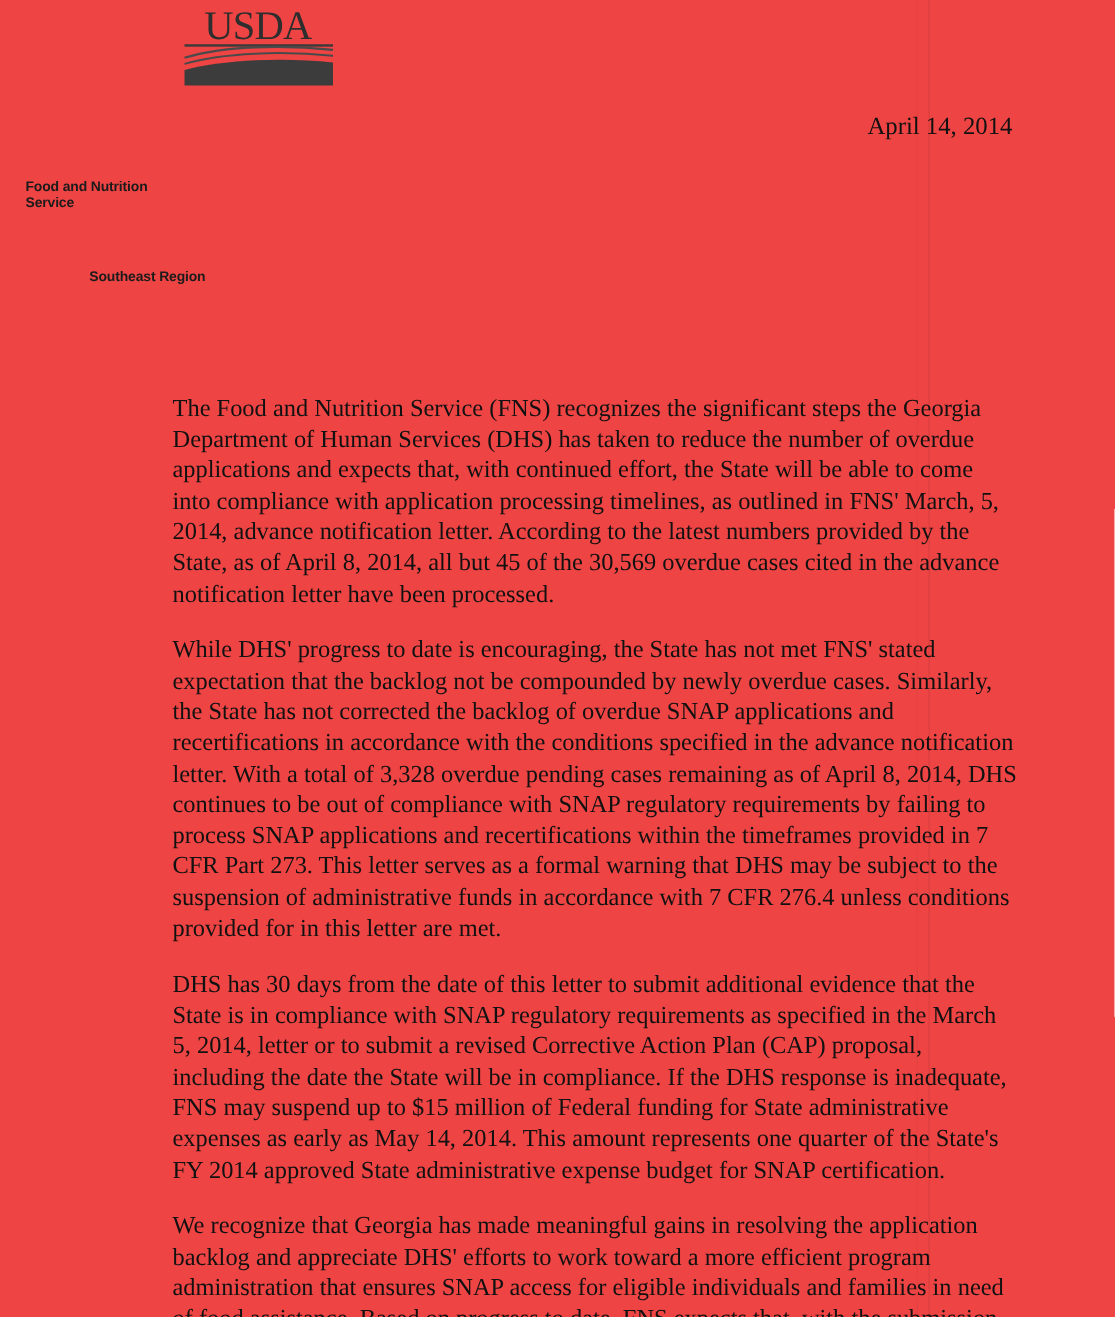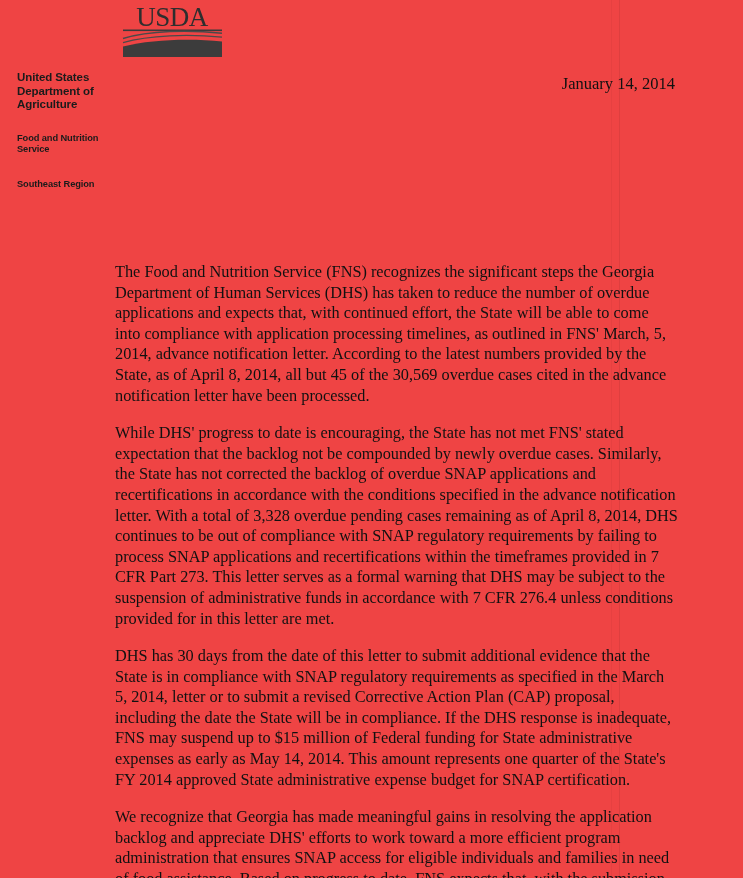--- a/index.html
+++ b/index.html
@@ -56,30 +56,31 @@
     color: #1b1b1b;
     letter-spacing: -0.1px;
   }
   #agency-name {
     top: 71px;
     font-size: 11.5px;
     line-height: 13.6px;
     width: 120px;
   }
   #service-name {
-    top: 133px;
+    top: 119px;
     font-size: 9.3px;
     line-height: 11.2px;
     width: 110px;
   }
   #region-name {
     top: 179px;
     font-size: 9.3px;
     line-height: 11.2px;
     width: 120px;
+    text-align: right;
   }
   #office-address {
     top: 205px;
     font-size: 9.3px;
     line-height: 11.0px;
     width: 118px;
   }
 
   
   #letter-date {
@@ -129,29 +130,26 @@
   <div id="logo">
     <svg width="107" height="54" viewBox="0 0 107 54" xmlns="http://www.w3.org/2000/svg" aria-label="USDA">
       <text x="53" y="22" font-family="Liberation Serif, serif" font-size="27" font-weight="normal" fill="#2e2e2e" text-anchor="middle" letter-spacing="-0.5">USDA</text>
       <rect x="4" y="25.5" width="99" height="1.6" fill="#3a3a3a"></rect>
       <path d="M4 34.5 C 30 26.5, 70 25.6, 103 29.3" stroke="#4a4a4a" stroke-width="1.5" fill="none"></path>
       <path d="M4 38.6 C 30 31.0, 70 29.8, 103 33.2" stroke="#4a4a4a" stroke-width="1.3" fill="none"></path>
       <path d="M4 53 L4 42.6 C 32 35.4, 72 34.2, 103 37.6 L103 53 Z" fill="#3c3c3c"></path>
     </svg>
   </div>
 
-  <div class="masthead" id="agency-name">United States
-Department of
-Agriculture</div>
   <div class="masthead" id="service-name">Food and
 Nutrition
 Service</div>
   <div class="masthead" id="region-name">Southeast Region</div>
 
-  <div id="letter-date">January 14, 2014</div>
+  <div id="letter-date">April 14, 2014</div>
 
 
 
   <div id="body">
     <p>The Food and Nutrition Service (FNS) recognizes the significant steps the Georgia Department of Human Services (DHS) has taken to reduce the number of overdue applications and expects that, with continued effort, the State will be able to come into compliance with application processing timelines, as outlined in FNS' March, 5, 2014, advance notification letter.  According to the latest numbers provided by the State, as of April 8, 2014, all but 45 of the 30,569 overdue cases cited in the advance notification letter have been processed.</p>
     <p>While DHS' progress to date is encouraging, the State has not met FNS' stated expectation that the backlog not be compounded by newly overdue cases.  Similarly, the State has not corrected the backlog of overdue SNAP applications and recertifications in accordance with the conditions specified in the advance notification letter.  With a total of 3,328 overdue pending cases remaining as of April 8, 2014, DHS continues to be out of compliance with SNAP regulatory requirements by failing to process SNAP applications and recertifications within the timeframes provided in 7 CFR Part 273.  This letter serves as a formal warning that DHS may be subject to the suspension of administrative funds in accordance with 7 CFR 276.4 unless conditions provided for in this letter are met.</p>
     <p>DHS has 30 days from the date of this letter to submit additional evidence that the State is in compliance with SNAP regulatory requirements as specified in the March 5, 2014, letter or to submit a revised Corrective Action Plan (CAP) proposal, including the date the State will be in compliance.  If the DHS response is inadequate, FNS may suspend up to $15 million of Federal funding for State administrative expenses as early as May 14, 2014.  This amount represents one quarter of the State's FY 2014 approved State administrative expense budget for SNAP certification.</p>
     <p>We recognize that Georgia has made meaningful gains in resolving the application backlog and appreciate DHS' efforts to work toward a more efficient program administration that ensures SNAP access for eligible individuals and families in need of food assistance.  Based on progress to date, FNS expects that, with the submission of a thorough CAP outlining DHS' ongoing efforts to sustain the improvements to improve application timeliness and program access, including improvements to its call center process, DHS will be able to avoid the suspension of Federal funds.</p>
   </div>
 

